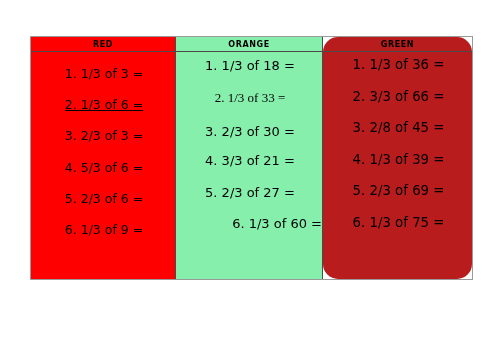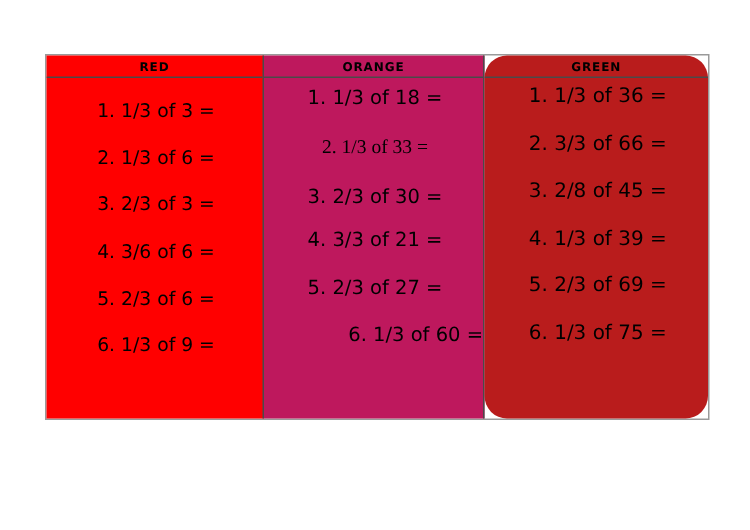--- a/index.html
+++ b/index.html
@@ -35,21 +35,21 @@
     overflow: hidden;
   }
 
   .col-red {
     width: 145px;
     background: #FF0000;
     border-right: 1px solid #4a4a4a;
   }
   .col-orange {
     width: 147px;
-    background: #be185d;
+    background: #86efac;
     border-right: 1px solid #4a4a4a;
   }
   .col-green {
     width: 149px;
     background: #b91c1c;
     border-radius: 15px;
   }
 
   .col-header {
     height: 15px;
@@ -77,21 +77,21 @@
     color: #000000;
     white-space: nowrap;
   }
 
   
   .col-red .q-item {
     font-size: 12.5px;
     padding-left: 2px;
   }
   .col-red .q-item.r0 { top: 14px; }
-  .col-red .q-item.r1 { top: 45px; }
+  .col-red .q-item.r1 { top: 45px; text-decoration: underline; }
   .col-red .q-item.r2 { top: 76px; text-align: center; }
   .col-red .q-item.r3 { top: 108px; }
   .col-red .q-item.r4 { top: 139px; }
   .col-red .q-item.r5 { top: 170px; }
 
   
   .col-orange .q-item {
     font-size: 13px;
     padding-left: 2px;
   }
@@ -118,21 +118,21 @@
 <body>
 
 <div id="worksheet">
 
   <div class="column col-red">
     <div class="col-header">RED</div>
     <div class="col-body">
       <div class="q-item r0">1. 1/3 of 3 =</div>
       <div class="q-item r1">2. 1/3 of 6 =</div>
       <div class="q-item r2">3. 2/3 of 3 =</div>
-      <div class="q-item r3">4. 3/6 of 6 =</div>
+      <div class="q-item r3">4. 5/3 of 6 =</div>
       <div class="q-item r4">5. 2/3 of 6 =</div>
       <div class="q-item r5">6. 1/3 of 9 =</div>
     </div>
   </div>
 
   <div class="column col-orange">
     <div class="col-header">ORANGE</div>
     <div class="col-body">
       <div class="q-item r0">1. 1/3 of 18 =</div>
       <div class="q-item r1">2. 1/3 of 33 =</div>

